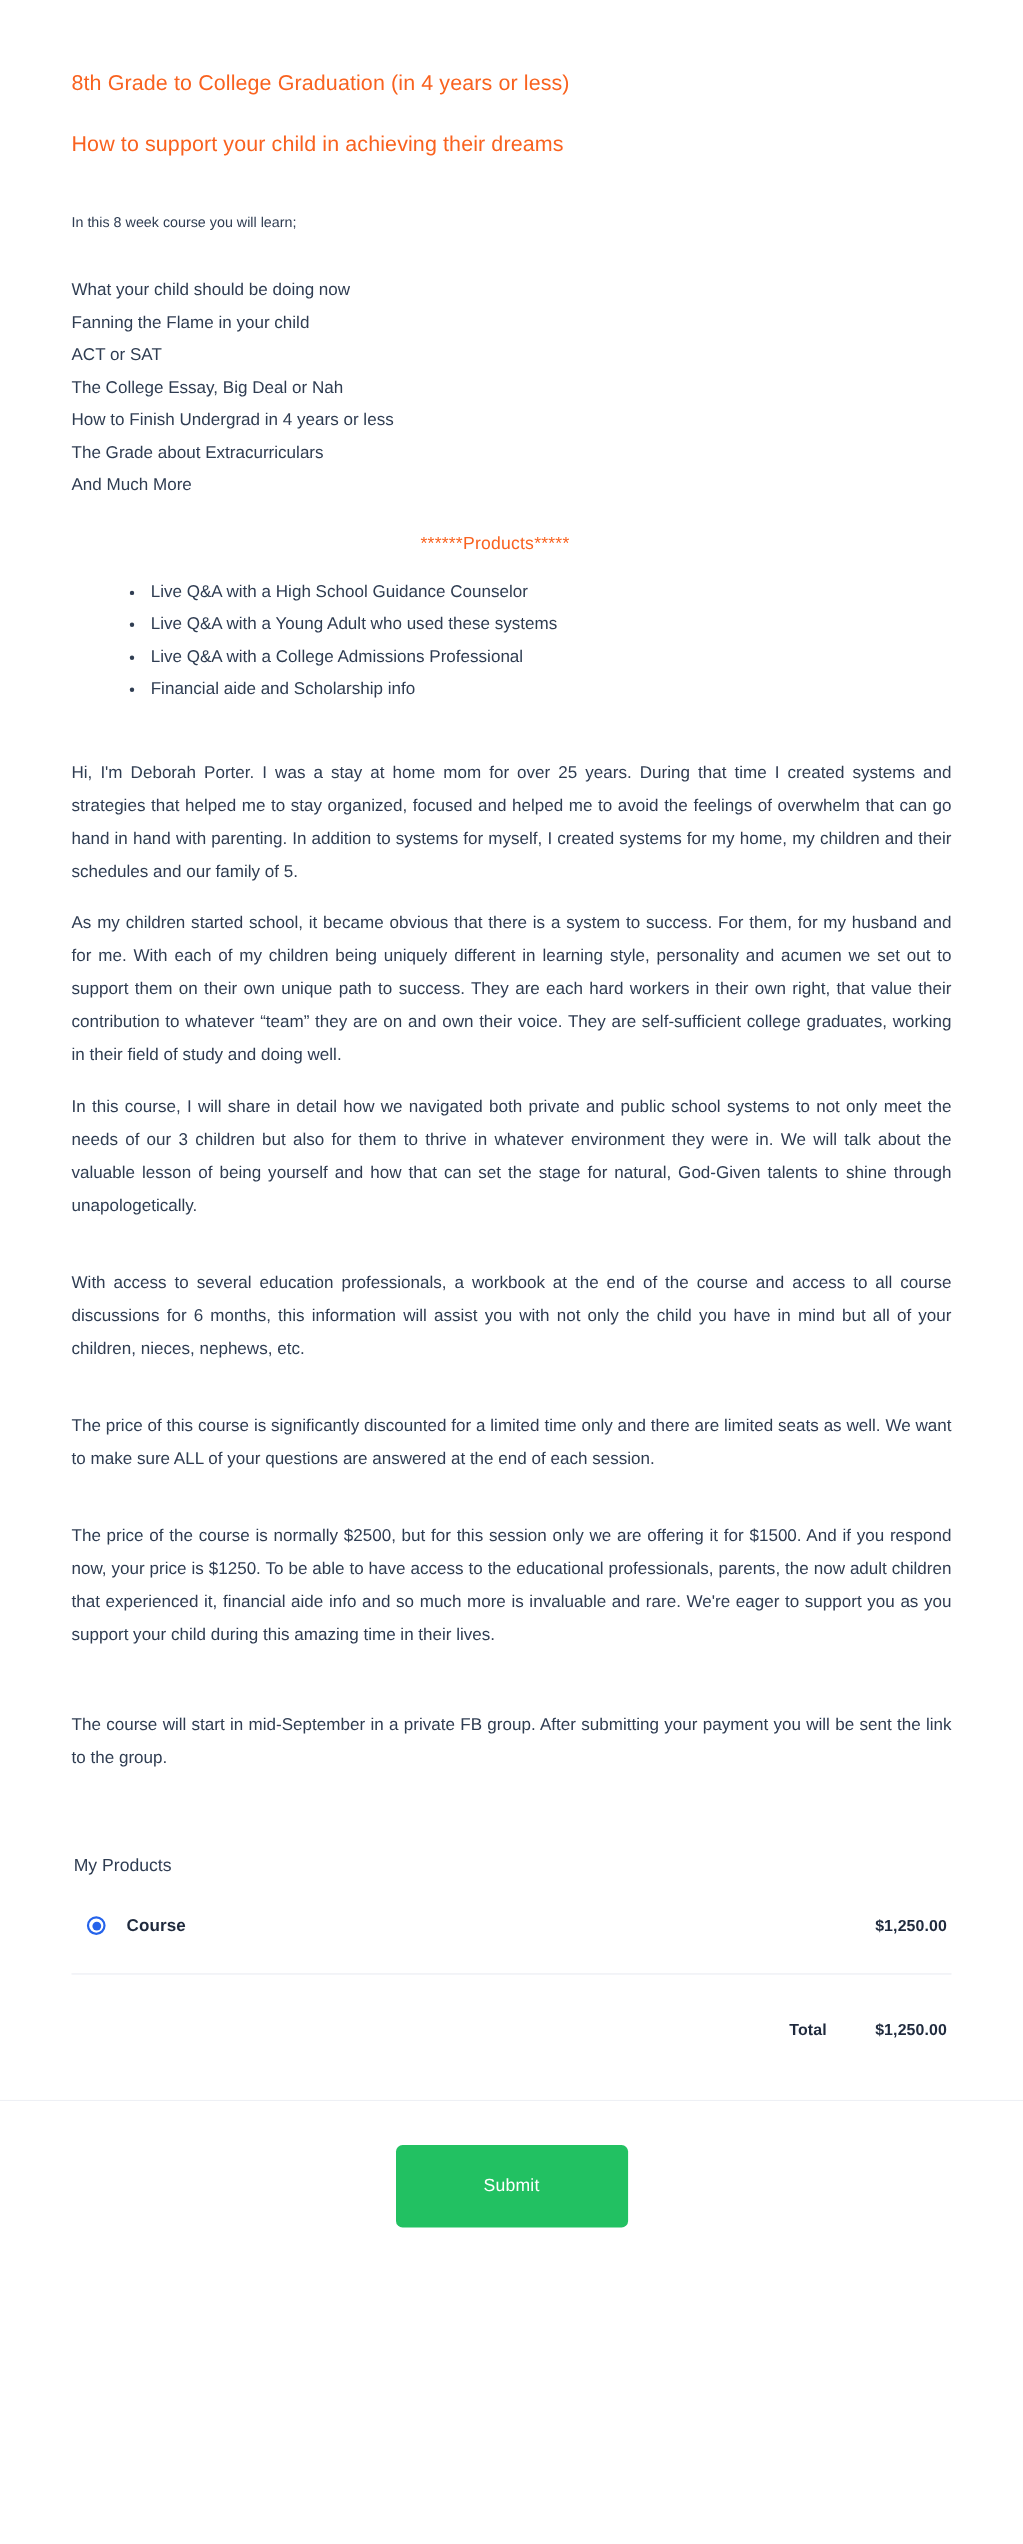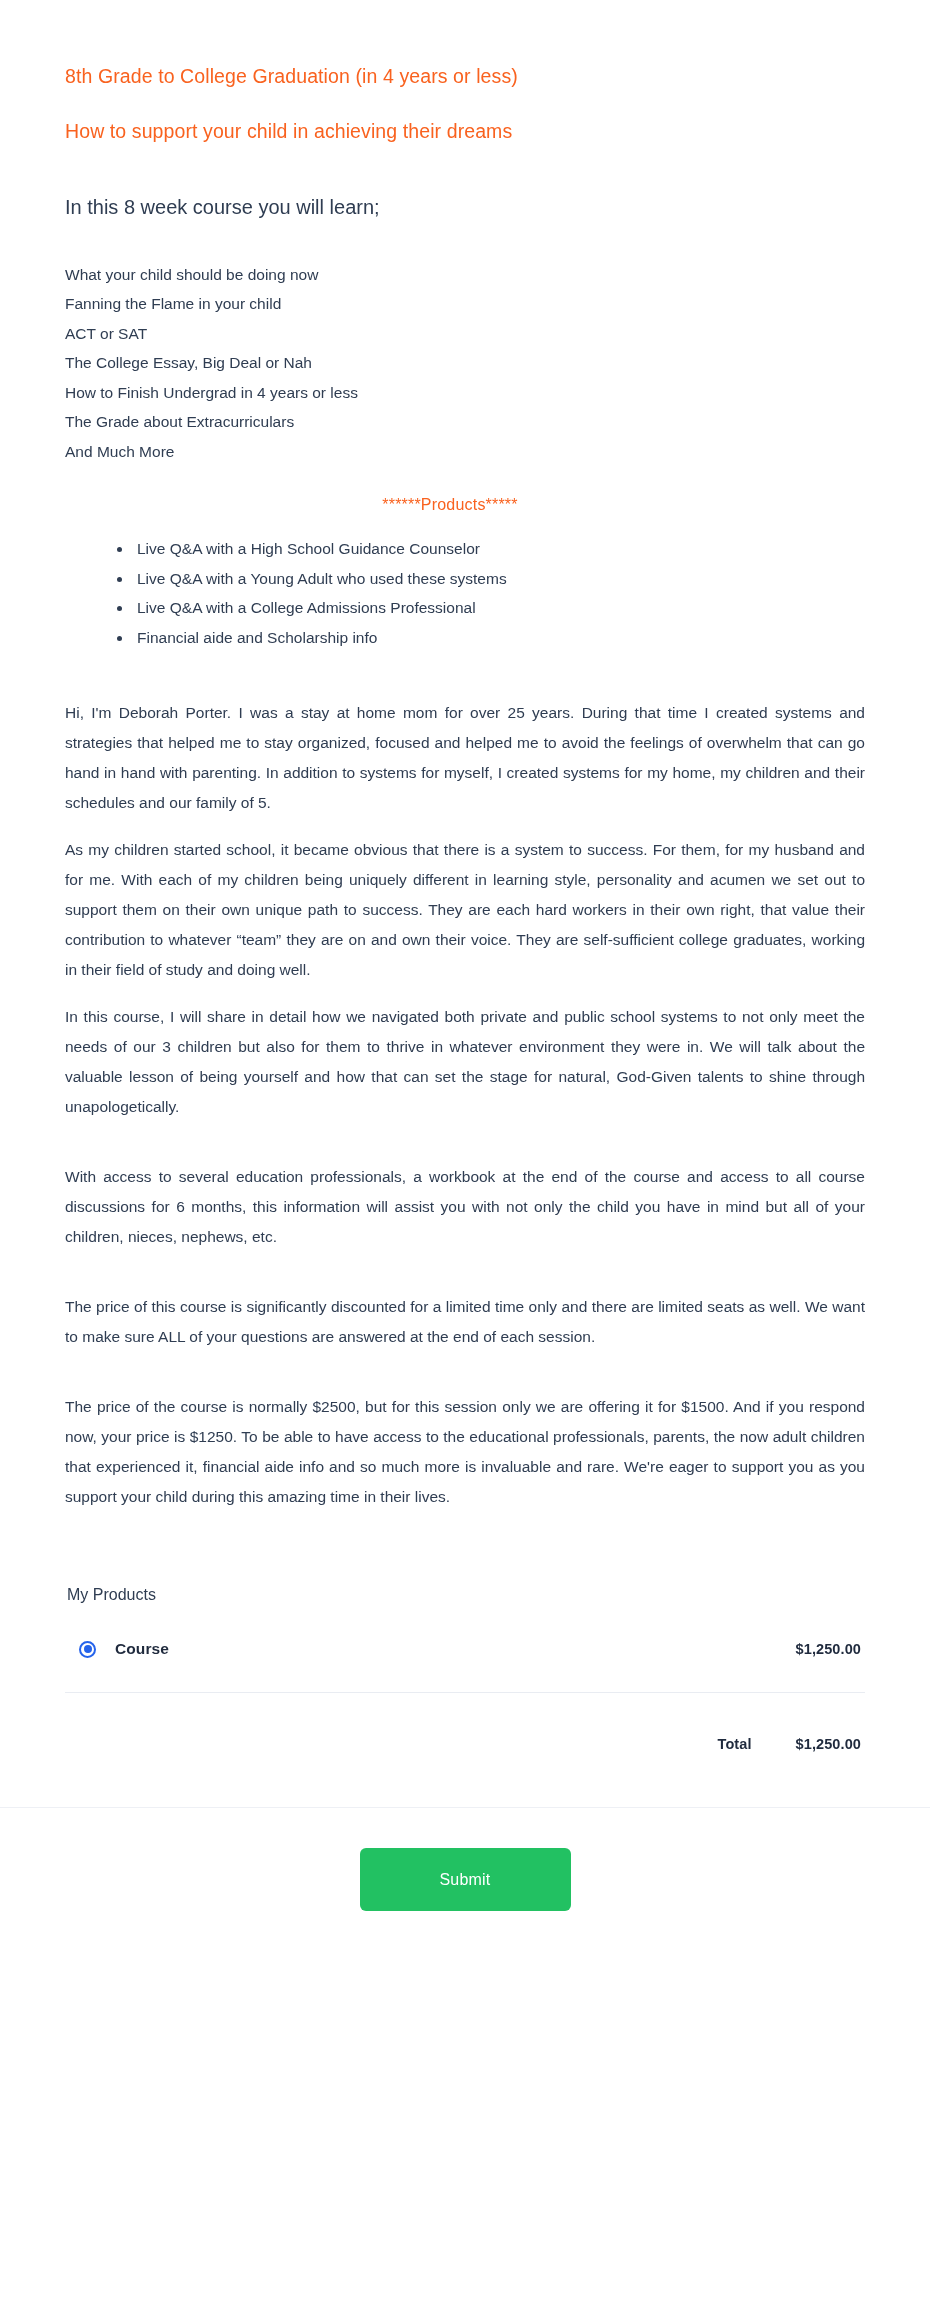--- a/index.html
+++ b/index.html
@@ -34,21 +34,21 @@
     line-height: 1.45;
     font-weight: 400;
     margin: 0;
     padding: 0;
     letter-spacing: 0.1px;
   }
   .headline-1 { padding-top: 22px; }
   .headline-2 { padding-top: 27px; }
 
   .intro-line {
-    font-size: 20px;
+    font-size: 13px;
     line-height: 1.5;
     color: #2f3d52;
     padding-top: 46px;
   }
 
   .topic-list {
     padding-top: 38px;
   }
   .topic-list .topic-item {
     font-size: 15.5px;
@@ -183,21 +183,21 @@
     background: #eef0f5;
     margin-top: 55px;
   }
   .submit-wrap {
     display: flex;
     justify-content: center;
     padding-top: 40px;
   }
   .submit-button {
     width: 211px;
-    height: 63px;
+    height: 75px;
     background: #22c162;
     color: #ffffff;
     border: none;
     border-radius: 6px;
     font-family: "Liberation Sans", sans-serif;
     font-size: 16px;
     font-weight: 400;
     cursor: pointer;
     line-height: 63px;
     padding: 0;
@@ -238,20 +238,21 @@
       <li>Financial aide and Scholarship info</li>
     </ul>
 
     <div class="story">
       <p>Hi, I'm Deborah Porter. I was a stay at home mom for over 25 years. During that time I created systems and strategies that helped me to stay organized, focused and helped me to avoid the feelings of overwhelm that can go hand in hand with parenting. In addition to systems for myself, I created systems for my home, my children and their schedules and our family of 5.</p>
       <p>As my children started school, it became obvious that there is a system to success. For them, for my husband and for me. With each of my children being uniquely different in learning style, personality and acumen we set out to support them on their own unique path to success. They are each hard workers in their own right, that value their contribution to whatever “team” they are on and own their voice. They are self-sufficient college graduates, working in their field of study and doing well.</p>
       <p>In this course, I will share in detail how we navigated both private and public school systems to not only meet the needs of our 3 children but also for them to thrive in whatever environment they were in. We will talk about the valuable lesson of being yourself and how that can set the stage for natural, God-Given talents to shine through unapologetically.</p>
       <p class="gap-before">With access to several education professionals, a workbook at the end of the course and access to all course discussions for 6 months, this information will assist you with not only the child you have in mind but all of your children, nieces, nephews, etc.</p>
       <p class="gap-before">The price of this course is significantly discounted for a limited time only and there are limited seats as well. We want to make sure ALL of your questions are answered at the end of each session.</p>
       <p class="gap-before">The price of the course is normally $2500, but for this session only we are offering it for $1500. And if you respond now, your price is $1250. To be able to have access to the educational professionals, parents, the now adult children that experienced it, financial aide info and so much more is invaluable and rare. We're eager to support you as you support your child during this amazing time in their lives.</p>
+      <p class="gap-before-lg">The course will start in mid-September in a private FB group. After submitting your payment you will be sent the link to the group.</p>
     </div>
   </div>
 
   <div class="checkout">
     <div class="products-title">My Products</div>
 
     <div class="product-row">
       <span class="radio"></span>
       <span class="product-name">Course</span>
       <span class="product-price">$1,250.00</span>

